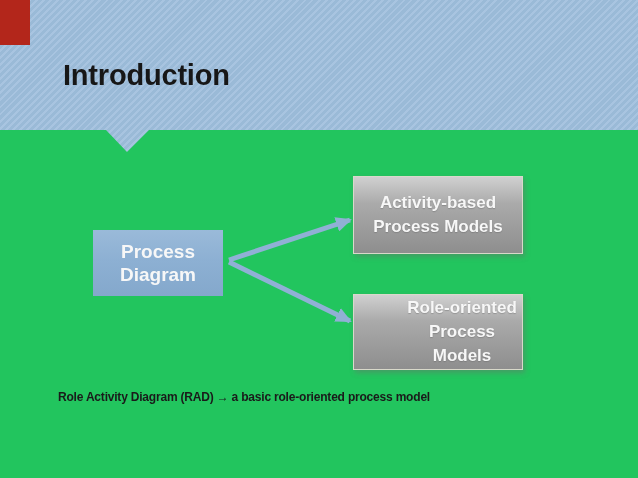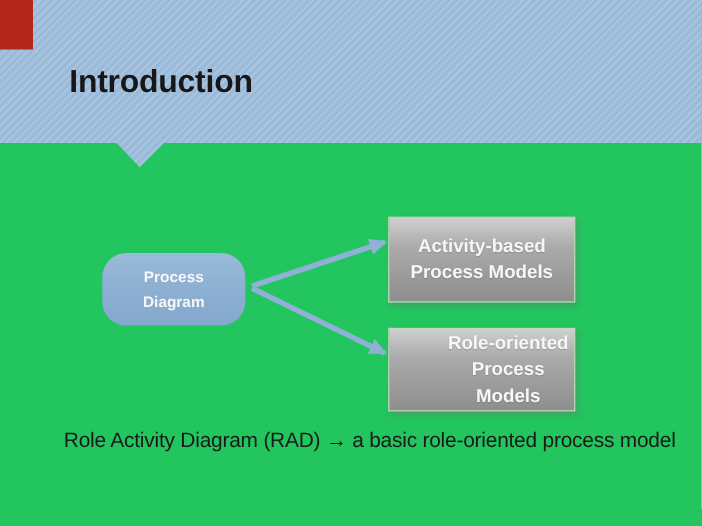--- a/index.html
+++ b/index.html
@@ -42,46 +42,44 @@
     display:flex;flex-direction:column;
     align-items:center;justify-content:center;
     text-align:center;
     font-weight:bold;
     color:var(--box-text);
     box-sizing:border-box;
   }
   .box span{display:block;}
   .root-box{
     left:93px;top:230px;width:130px;height:66px;
-    font-size:14px;line-height:23px;
+    font-size:19px;line-height:23px;
     background:linear-gradient(180deg,#9abad9 0%,var(--root-box-fill) 45%,#84a8cc 100%);
-    border-radius:22px;
   }
   .branch-box{
     width:170px;
     font-size:17px;line-height:24px;
     background:linear-gradient(180deg,var(--branch-box-top) 0%,#aaaaaa 35%,var(--branch-box-bottom) 100%);
     border:1px solid #d9d9ca;
     box-shadow:2px 3px 5px rgba(110,110,110,0.45);
     text-shadow:0 1px 1px rgba(90,90,90,0.35);
-    margin-top:21px;
   }
   .branch-top{left:353px;top:176px;height:78px;}
-  .branch-bottom{left:353px;top:277px;height:76px;padding-left:48px;}
+  .branch-bottom{left:353px;top:294px;height:76px;padding-left:48px;}
 
   
   .arrows{position:absolute;left:0;top:0;width:638px;height:478px;pointer-events:none;}
   .arrow-line{stroke:var(--arrow-blue);stroke-width:5;fill:none;}
   .arrow-head{fill:var(--arrow-blue);}
 
   
   .caption{
     position:absolute;left:58px;top:390px;
     width:560px;
-    font-size:19px;font-weight:400;
+    font-size:12px;font-weight:700;
     color:var(--caption-text);
     letter-spacing:-0.2px;
     white-space:nowrap;
   }
 </style>
 </head>
 <body>
 
 <div class="slide">
 

